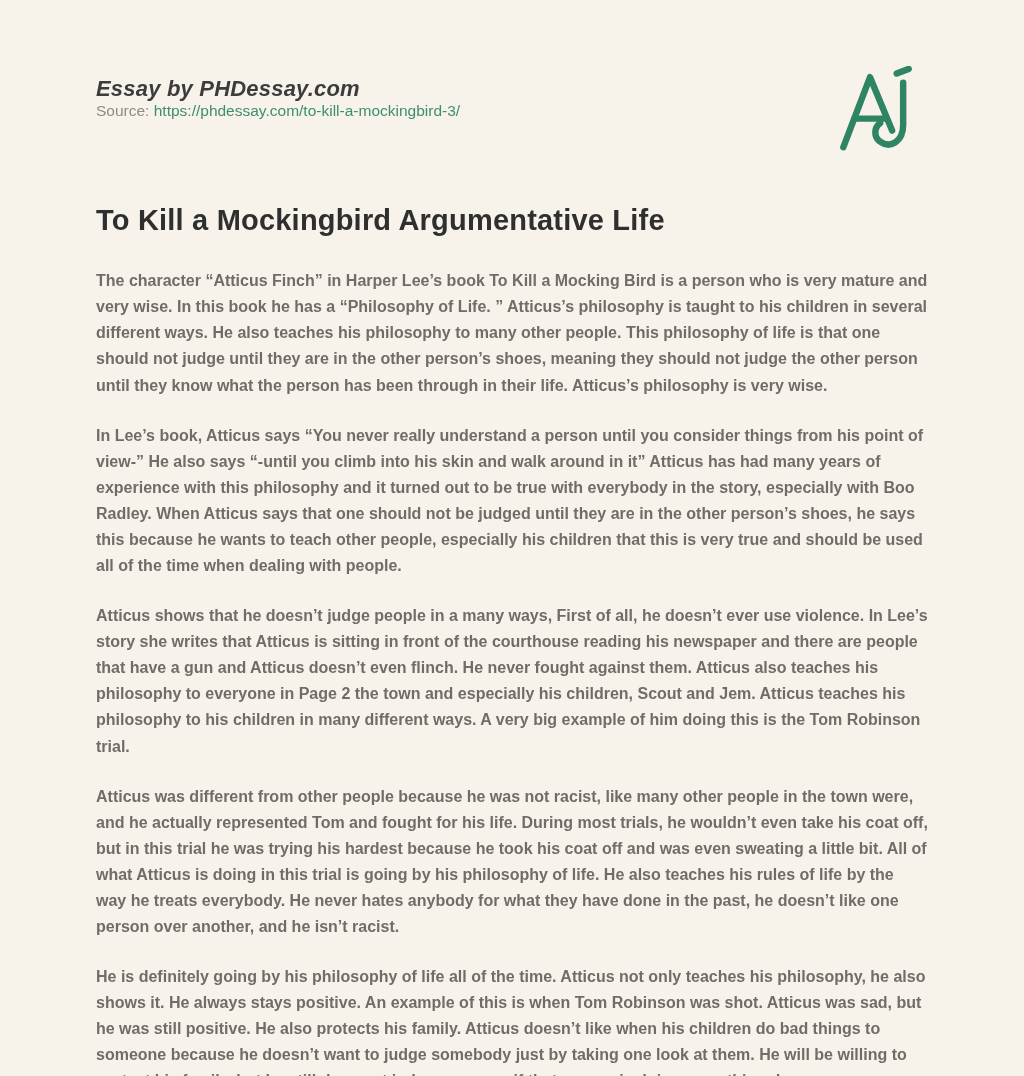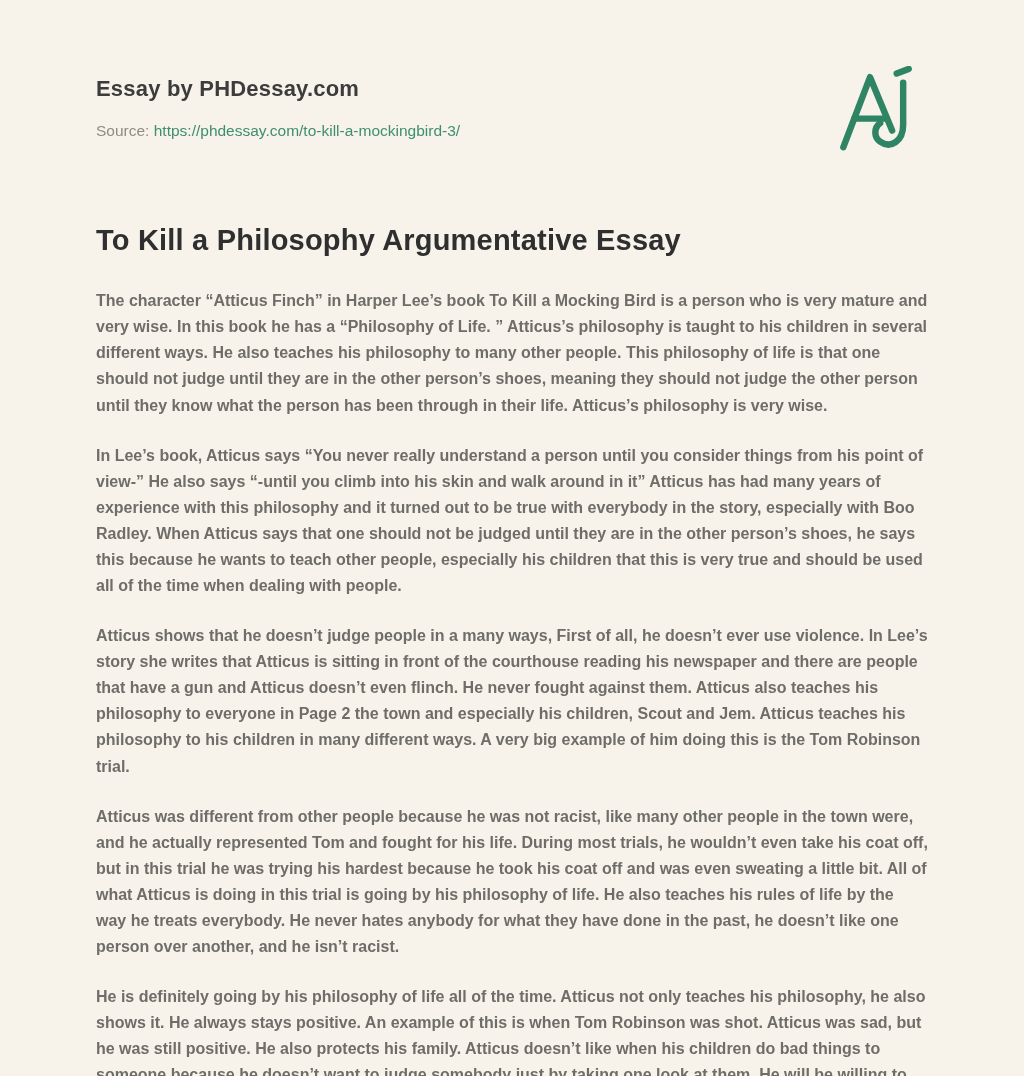--- a/index.html
+++ b/index.html
@@ -18,23 +18,23 @@
     position: relative;
     width: 832px;
     margin: 0 auto;
     padding-top: 76px;
   }
   .byline {
     font-size: 22px;
     font-weight: 700;
     color: #3c3c3c;
     letter-spacing: 0.2px;
+    font-style: italic;
   }
   .source-line {
-    margin-top: 20px;
     font-size: 15.5px;
     color: #8f8b84;
   }
   .source-line a {
     color: #3f8e6d;
     text-decoration: none;
   }
   .logo {
     position: absolute;
     top: 66px;
@@ -75,21 +75,21 @@
 
   <div class="logo">
     <svg viewBox="0 0 100 104" width="92" height="96" fill="none" stroke="#2e8463" stroke-width="7" stroke-linecap="round" stroke-linejoin="round">
       <path d="M8 88 L37 12 L61 70"></path>
       <path d="M20 57 L54 57"></path>
       <path d="M73 18 L73 64 C73 82 59 90 48 82 C41 77 41 67 48 62"></path>
       <path d="M66 8 L79 3"></path>
     </svg>
   </div>
 
-  <h1 class="title">To Kill a Philosophy Argumentative Essay</h1>
+  <h1 class="title">To Kill a Mockingbird Argumentative Life</h1>
 
   <div class="essay">
     <p>The character “Atticus Finch” in Harper Lee’s book To Kill a Mocking Bird is a person who is very mature and very wise. In this book he has a “Philosophy of Life. ” Atticus’s philosophy is taught to his children in several different ways. He also teaches his philosophy to many other people. This philosophy of life is that one should not judge until they are in the other person’s shoes, meaning they should not judge the other person until they know what the person has been through in their life. Atticus’s philosophy is very wise.</p>
     <p>In Lee’s book, Atticus says “You never really understand a person until you consider things from his point of view-” He also says “-until you climb into his skin and walk around in it” Atticus has had many years of experience with this philosophy and it turned out to be true with everybody in the story, especially with Boo Radley. When Atticus says that one should not be judged until they are in the other person’s shoes, he says this because he wants to teach other people, especially his children that this is very true and should be used all of the time when dealing with people.</p>
     <p>Atticus shows that he doesn’t judge people in a many ways, First of all, he doesn’t ever use violence. In Lee’s story she writes that Atticus is sitting in front of the courthouse reading his newspaper and there are people that have a gun and Atticus doesn’t even flinch. He never fought against them. Atticus also teaches his philosophy to everyone in Page 2 the town and especially his children, Scout and Jem. Atticus teaches his philosophy to his children in many different ways. A very big example of him doing this is the Tom Robinson trial.</p>
     <p>Atticus was different from other people because he was not racist, like many other people in the town were, and he actually represented Tom and fought for his life. During most trials, he wouldn’t even take his coat off, but in this trial he was trying his hardest because he took his coat off and was even sweating a little bit. All of what Atticus is doing in this trial is going by his philosophy of life. He also teaches his rules of life by the way he treats everybody. He never hates anybody for what they have done in the past, he doesn’t like one person over another, and he isn’t racist.</p>
     <p>He is definitely going by his philosophy of life all of the time. Atticus not only teaches his philosophy, he also shows it. He always stays positive. An example of this is when Tom Robinson was shot. Atticus was sad, but he was still positive. He also protects his family. Atticus doesn’t like when his children do bad things to someone because he doesn’t want to judge somebody just by taking one look at them. He will be willing to protect his family, but he still does not judge someone if that person is doing something day.</p>
     <p>Atticus’ philosophy is very wise, very true and very important for a lot of people to know. Atticus uses it, he teache</p>
   </div>
 

